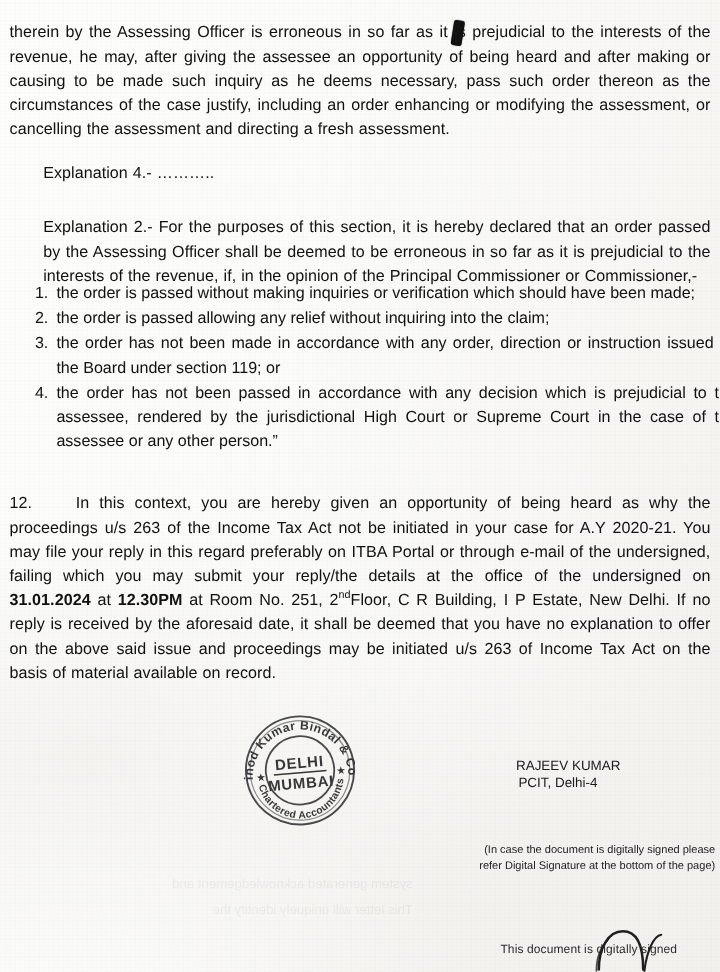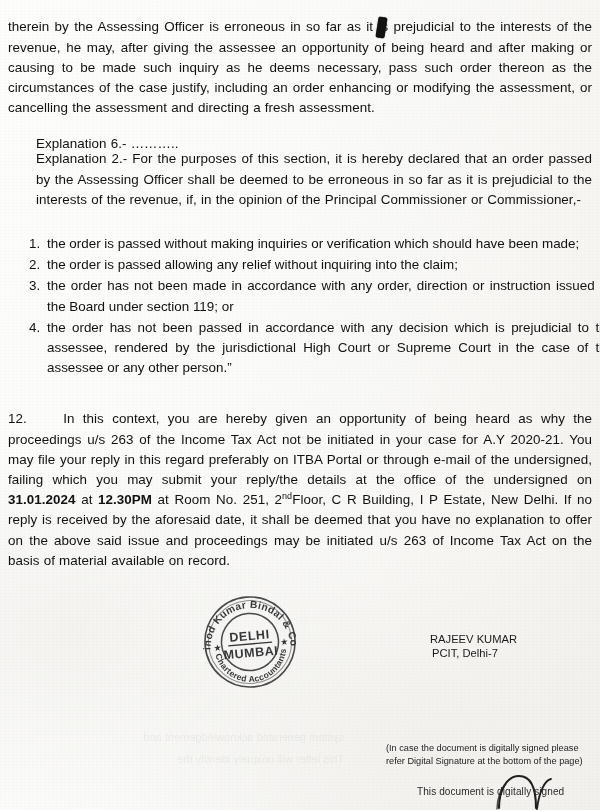--- a/index.html
+++ b/index.html
@@ -58,21 +58,21 @@
     position: absolute;
     font-size: 13.4px;
     line-height: 20.2px;
     text-align: justify;
     letter-spacing: .05px;
     word-spacing: .4px;
   }
 
   #para-intro  { left: 8px;  top: 4px;   width: 584px; }
   #expl-1      { left: 36px; top: 121px; width: 556px; text-align: left; }
-  #expl-2      { left: 36px; top: 136px; width: 556px; }
+  #expl-2      { left: 36px; top: 166px; width: 556px; }
   #para-12     { left: 8px;  top: 396px; width: 584px; }
 
   ol.clauses {
     position: absolute;
     left: 22px;
     top: 234px;
     width: 570px;
     margin: 0;
     padding: 0 0 0 22px;
     font-size: 13.4px;
@@ -128,23 +128,22 @@
   }
   .sig-block .line2 { margin-left: 2px; }
 
   .dsc-note {
     position: absolute;
     left: 386px;
     top: 702px;
     width: 210px;
     font-size: 9.2px;
     line-height: 12.6px;
-    text-align: left;
+    text-align: right;
     color: #222;
-    margin-top: 40px;
   }
 
   .footer-dsc {
     position: absolute;
     left: 398px;
     top: 786px;
     font-size: 10px;
     color: #2a2a2a;
     letter-spacing: .1px;
     white-space: nowrap;
@@ -163,21 +162,21 @@
 <body>
 
 <div class="page">
 
   <div class="content">
 
     <p class="body-para" id="para-intro">therein by the Assessing Officer is erroneous in so far as it is prejudicial to the interests of the revenue, he may, after giving the assessee an opportunity of being heard and after making or causing to be made such inquiry as he deems necessary, pass such order thereon as the circumstances of the case justify, including an order enhancing or modifying the assessment, or cancelling the assessment and directing a fresh assessment.</p>
 
     <div class="ink-blob"></div>
 
-    <p class="body-para" id="expl-1">Explanation 6.- ………..</p>
+    <p class="body-para" id="expl-1">Explanation 4.- ………..</p>
 
     <p class="body-para" id="expl-2">Explanation 2.-  For the purposes of this section, it is hereby declared that an order passed by the Assessing Officer shall be deemed to be erroneous in so far as it is prejudicial to the interests of the revenue, if, in the opinion of the Principal Commissioner or Commissioner,-</p>
 
     <ol class="clauses">
       <li>the order is passed without making inquiries or verification which should have been made;</li>
       <li class="tight">the order is passed allowing any relief without inquiring into  the claim;</li>
       <li>the order has not been made in accordance with any order, direction or instruction issued by the Board under section 119; or</li>
       <li>the order has not been passed in accordance with any decision which is prejudicial to the assessee, rendered by the jurisdictional High Court or Supreme Court in the case of the assessee or any other person.”</li>
     </ol>
 
@@ -208,21 +207,21 @@
         <text x="84" y="60" font-family="'Liberation Sans', sans-serif" font-size="9" fill="#17171b">★</text>
 
         <text x="54" y="52" text-anchor="middle" font-family="'Liberation Sans', sans-serif" font-size="12.5" font-weight="700" fill="#17171b" letter-spacing=".6">DELHI</text>
         <line x1="32" y1="56" x2="76" y2="56" stroke="#17171b" stroke-width="1.3"></line>
         <text x="54" y="69" text-anchor="middle" font-family="'Liberation Sans', sans-serif" font-size="12.5" font-weight="700" fill="#17171b" letter-spacing=".6">MUMBAI</text>
       </svg>
     </div>
 
     <div class="sig-block">
       <div>RAJEEV KUMAR</div>
-      <div class="line2">PCIT, Delhi-7</div>
+      <div class="line2">PCIT, Delhi-4</div>
     </div>
 
     <div class="dsc-note">
       <div>(In case the document is digitally signed please</div>
       <div>refer Digital Signature at the bottom of the page)</div>
     </div>
 
     <div class="footer-dsc">This document is digitally signed</div>
 
     <svg class="hand-sign" viewBox="0 0 60 42" aria-hidden="true">

